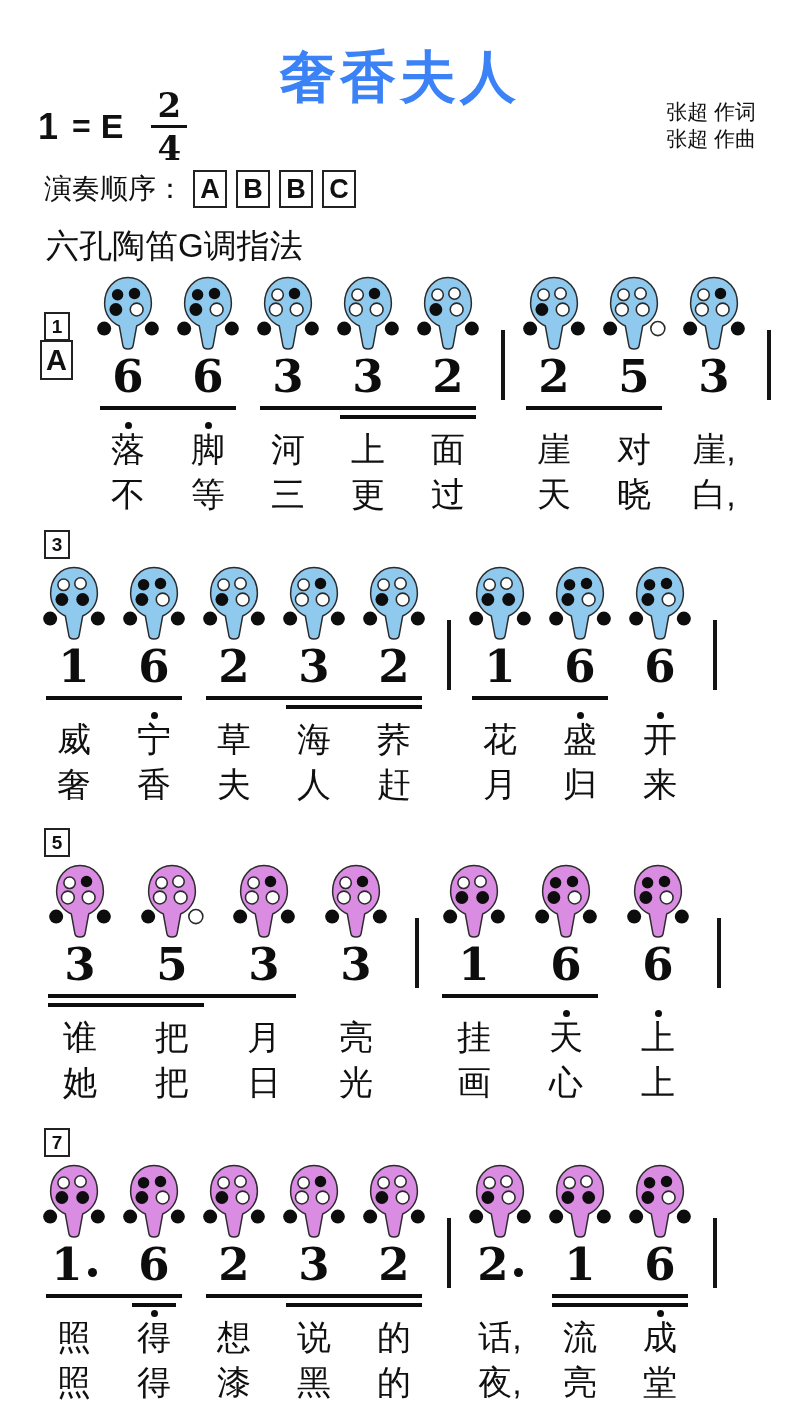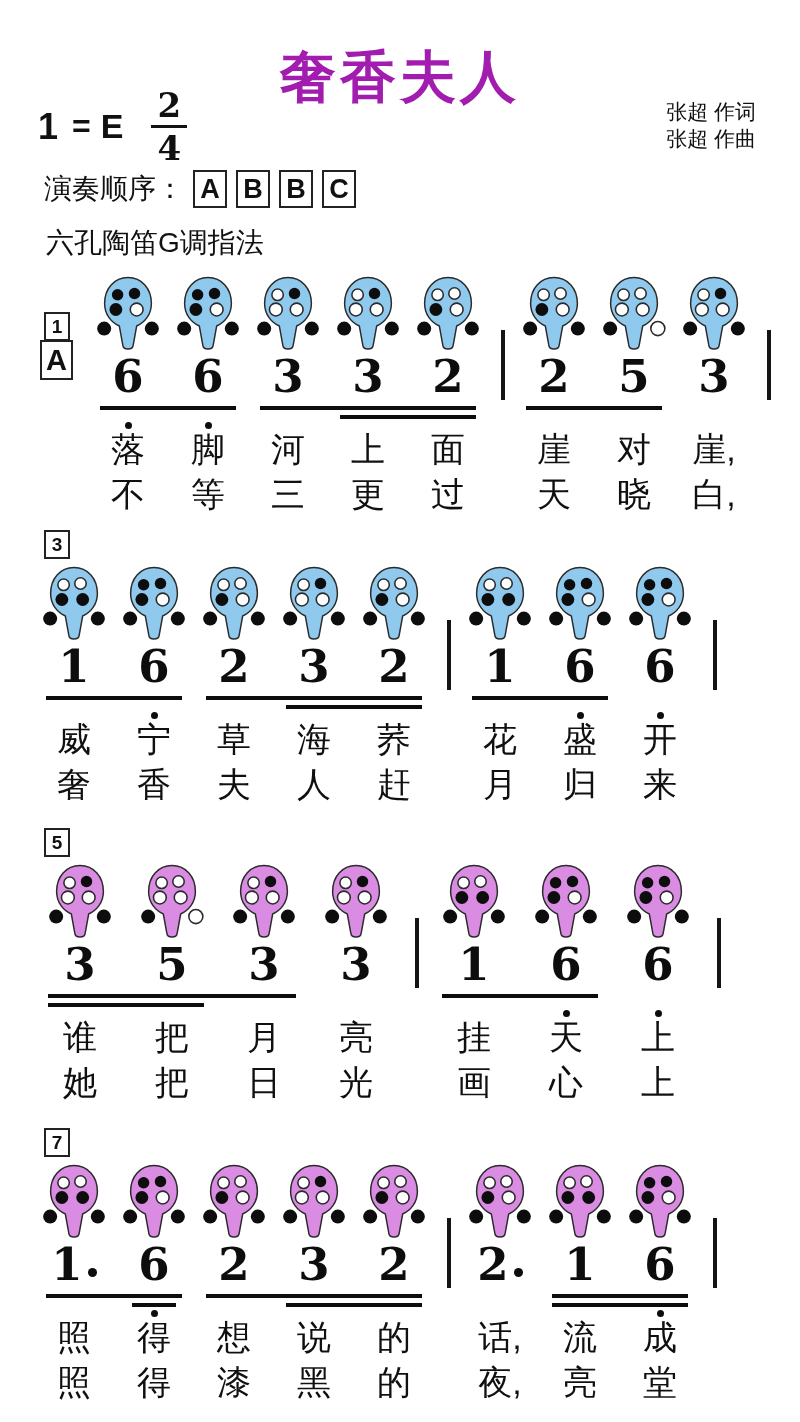--- a/index.html
+++ b/index.html
@@ -1,36 +1,36 @@
 <!DOCTYPE html>
 <html><head>
 <meta charset="utf-8">
 <style>
   html,body{margin:0;padding:0;background:#f5f5f5;}
   #page{position:relative;width:800px;height:1422px;background:#ffffff;margin:0 auto;
         font-family:"Liberation Sans","DejaVu Sans",sans-serif;color:#111;overflow:hidden;}
 
   
   #title{position:absolute;top:2px;left:0;right:0;text-align:center;
-         font-size:56px;font-weight:900;letter-spacing:4px;color:#a21caf;}
+         font-size:56px;font-weight:900;letter-spacing:4px;color:#3b82f6;}
   #keysig{position:absolute;top:88px;left:38px;display:flex;align-items:center;gap:10px;}
   #keysig .kn{font-size:36px;font-weight:600;}
   #keysig .keq{font-size:32px;font-weight:700;margin-left:4px;}
   #keysig .kl{font-size:34px;font-weight:600;}
   .frac{display:flex;flex-direction:column;align-items:center;margin-left:18px;
         font-family:"DejaVu Serif","Liberation Serif",serif;font-weight:700;line-height:1;}
   .frac .ft{font-size:34px;padding:0 6px 3px;}
   .frac .fb{font-size:34px;padding:3px 6px 0;}
   .frac .fbar{height:3px;background:#111;align-self:stretch;}
   #credits{position:absolute;top:98px;right:44px;text-align:left;font-size:21px;line-height:1.3;}
   #order{position:absolute;top:170px;left:44px;display:flex;gap:9px;}
   #order .olabel{font-size:28px;}
   .obox{width:30px;height:34px;border:2.5px solid #222;display:flex;align-items:center;
         justify-content:center;font-size:27px;font-weight:600;}
-  #fnote{position:absolute;top:224px;left:46px;font-size:28px;}
+  #fnote{position:absolute;top:224px;left:46px;font-size:33px;}
 
   
   .system{position:absolute;left:0;right:0;}
   .system:nth-of-type(1){top:268px;}
   .system:nth-of-type(2){top:530px;}
   .system:nth-of-type(3){top:828px;}
   .system:nth-of-type(4){top:1128px;}
   .markers{position:absolute;left:0;top:0;width:88px;}
   .mbox{position:absolute;border:2px solid #222;background:#fff;display:flex;
         align-items:center;justify-content:center;font-weight:600;}

